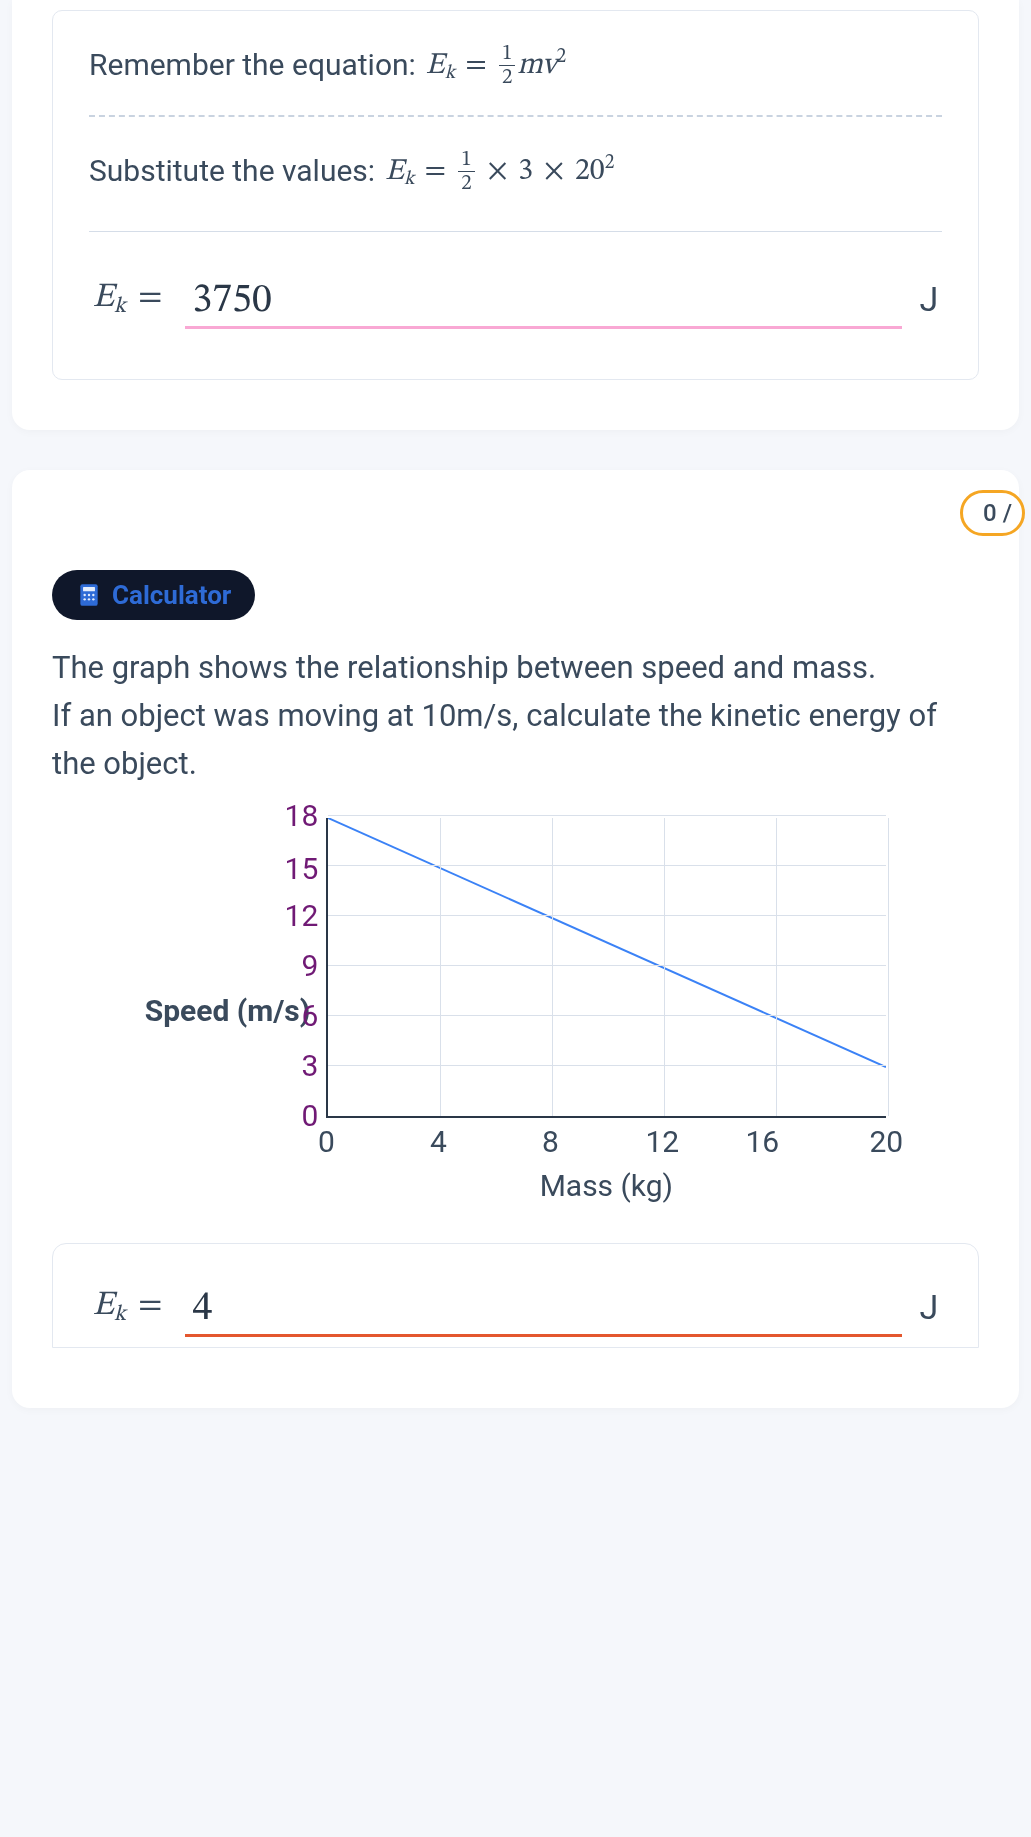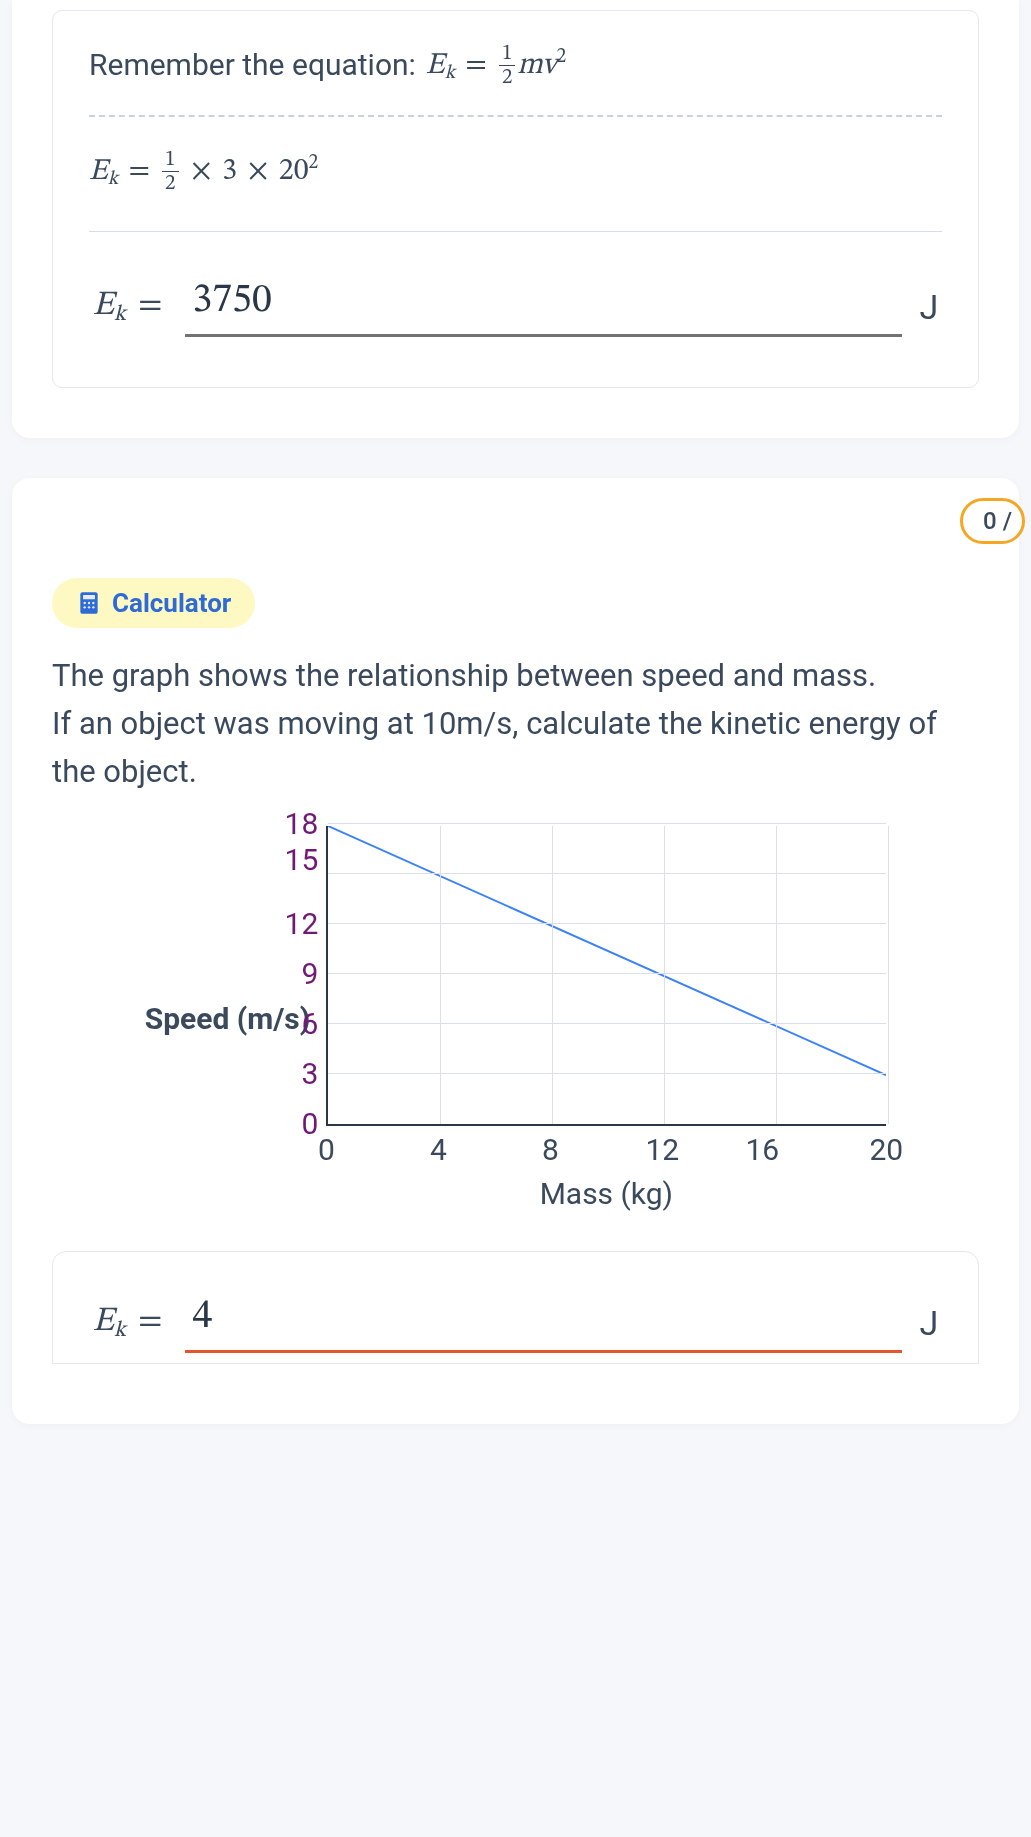--- a/index.html
+++ b/index.html
@@ -76,44 +76,44 @@
   }
   .answer-row .lhs {
     font-family: "Cambria Math", "STIX Two Math", "Times New Roman", serif;
     font-style: italic;
     color: #3a4a5c;
     padding-bottom: 10px;
   }
   .answer-row .lhs .sub { font-size: 0.65em; vertical-align: -0.25em; }
   .answer-row .lhs .op { font-style: normal; padding: 0 4px;}
   .answer-input-wrap {
-    border-bottom: 3px solid #737373;
+    border-bottom: 3px solid #f9a8d4;
     min-width: 340px;
-    padding: 4px 8px 8px 8px;
+    padding: 4px 8px 0 8px;
   }
   .answer-input-wrap.error { border-bottom-color: #e4572e; }
   .answer-input {
     font-family: "Cambria Math", "STIX Two Math", "Times New Roman", serif;
     font-size: 40px;
     color: #2a3747;
     border: none;
     outline: none;
     width: 100%;
     background: transparent;
   }
   .answer-row .unit {
     font-size: 34px;
     color: #3a4a5c;
     padding-bottom: 10px;
   }
   .calc-pill {
     display: inline-flex;
     align-items: center;
     gap: 10px;
-    background: #fef9c3;
+    background: #0f172a;
     color: #2e6bd6;
     font-weight: 700;
     font-size: 26px;
     padding: 10px 24px;
     border-radius: 999px;
     margin-bottom: 24px;
     cursor: pointer;
   }
   .calc-pill svg { width: 26px; height: 26px; }
   .question-text {
@@ -208,20 +208,21 @@
         <span class="frac">
           <span class="num">1</span>
           <span class="den">2</span>
         </span><span>mv</span><span class="sup">2</span>
       </span>
     </div>
 
     <hr class="divider-dashed">
 
     <div class="line">
+      <span>Substitute the values:</span>
       <span class="math-serif">
         <span>E</span><span class="sub">k</span>
         <span class="op">=</span>
         <span class="frac">
           <span class="num">1</span>
           <span class="den">2</span>
         </span>
         <span class="op">×</span>
         <span style="font-style:normal">3</span>
         <span class="op">×</span>
@@ -275,21 +276,21 @@
       <div class="tick-y" style="bottom: 0px;">0</div>
           <div class="grid-h" style="bottom: 50px;"></div>
           <div class="tick-y" style="bottom: 50px;">3</div>
           <div class="grid-h" style="bottom: 100px;"></div>
           <div class="tick-y" style="bottom: 100px;">6</div>
           <div class="grid-h" style="bottom: 150px;"></div>
           <div class="tick-y" style="bottom: 150px;">9</div>
           <div class="grid-h" style="bottom: 200px;"></div>
           <div class="tick-y" style="bottom: 200px;">12</div>
           <div class="grid-h" style="bottom: 250px;"></div>
-          <div class="tick-y" style="bottom: 264px;">15</div>
+          <div class="tick-y" style="bottom: 247px;">15</div>
           <div class="grid-h" style="bottom: 300px;"></div>
           <div class="tick-y" style="bottom: 300px;">18</div>
           <div class="grid-v" style="left: 112px;"></div>
           <div class="grid-v" style="left: 224px;"></div>
           <div class="grid-v" style="left: 336px;"></div>
           <div class="grid-v" style="left: 448px;"></div>
           <div class="grid-v" style="left: 560px;"></div>
         </div>
       <div class="tick-x-row" id="xticks">
           <div class="tick-x" style="left: 0px;">0</div>

